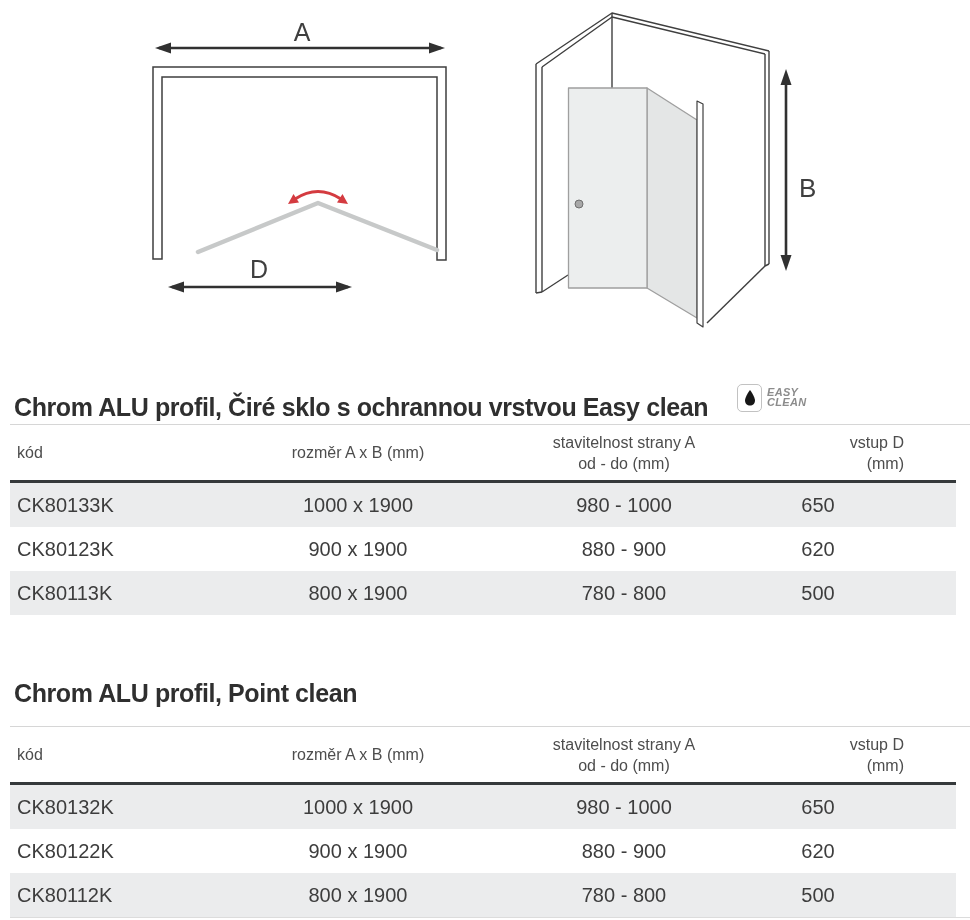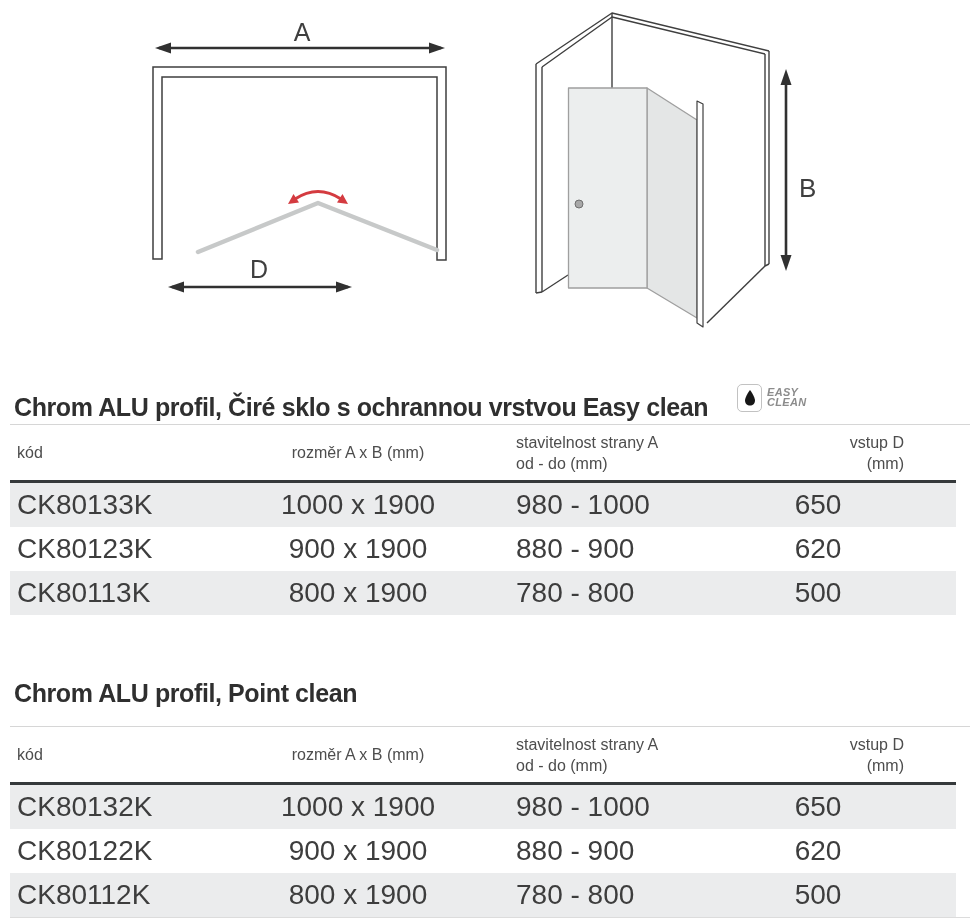--- a/index.html
+++ b/index.html
@@ -38,27 +38,27 @@
   .dtable{position:absolute;left:10px;width:946px;}
   .t1{top:425px;}
   .t2{top:727px;}
   .thead{
     height:55px;display:flex;align-items:center;
     border-bottom:3px solid #35393b;
     font-size:16px;color:#4d4d4d;
   }
   .trow{
     height:44px;display:flex;align-items:center;
-    font-size:28px;color:#3d3d3d;
+    font-size:20px;color:#3d3d3d;
   }
   .trow.shaded{background:#ebeced;}
   .c{flex:0 0 auto;}
   .c1{width:183px;padding-left:7px;text-align:left;}
   .c2{width:316px;text-align:center;}
-  .c3{width:216px;}
+  .c3{width:216px;text-align:center;}
   .c4{width:172px;text-align:center;align-items:flex-end;}
   .cfill{flex:1 1 auto;}
   .two-line{display:flex;flex-direction:column;justify-content:center;line-height:21px;}
 </style>
 </head>
 <body>
 
 <div class="page">
 
   <svg width="970" height="345" viewBox="0 0 970 345" style="position:absolute;left:0;top:0;">

